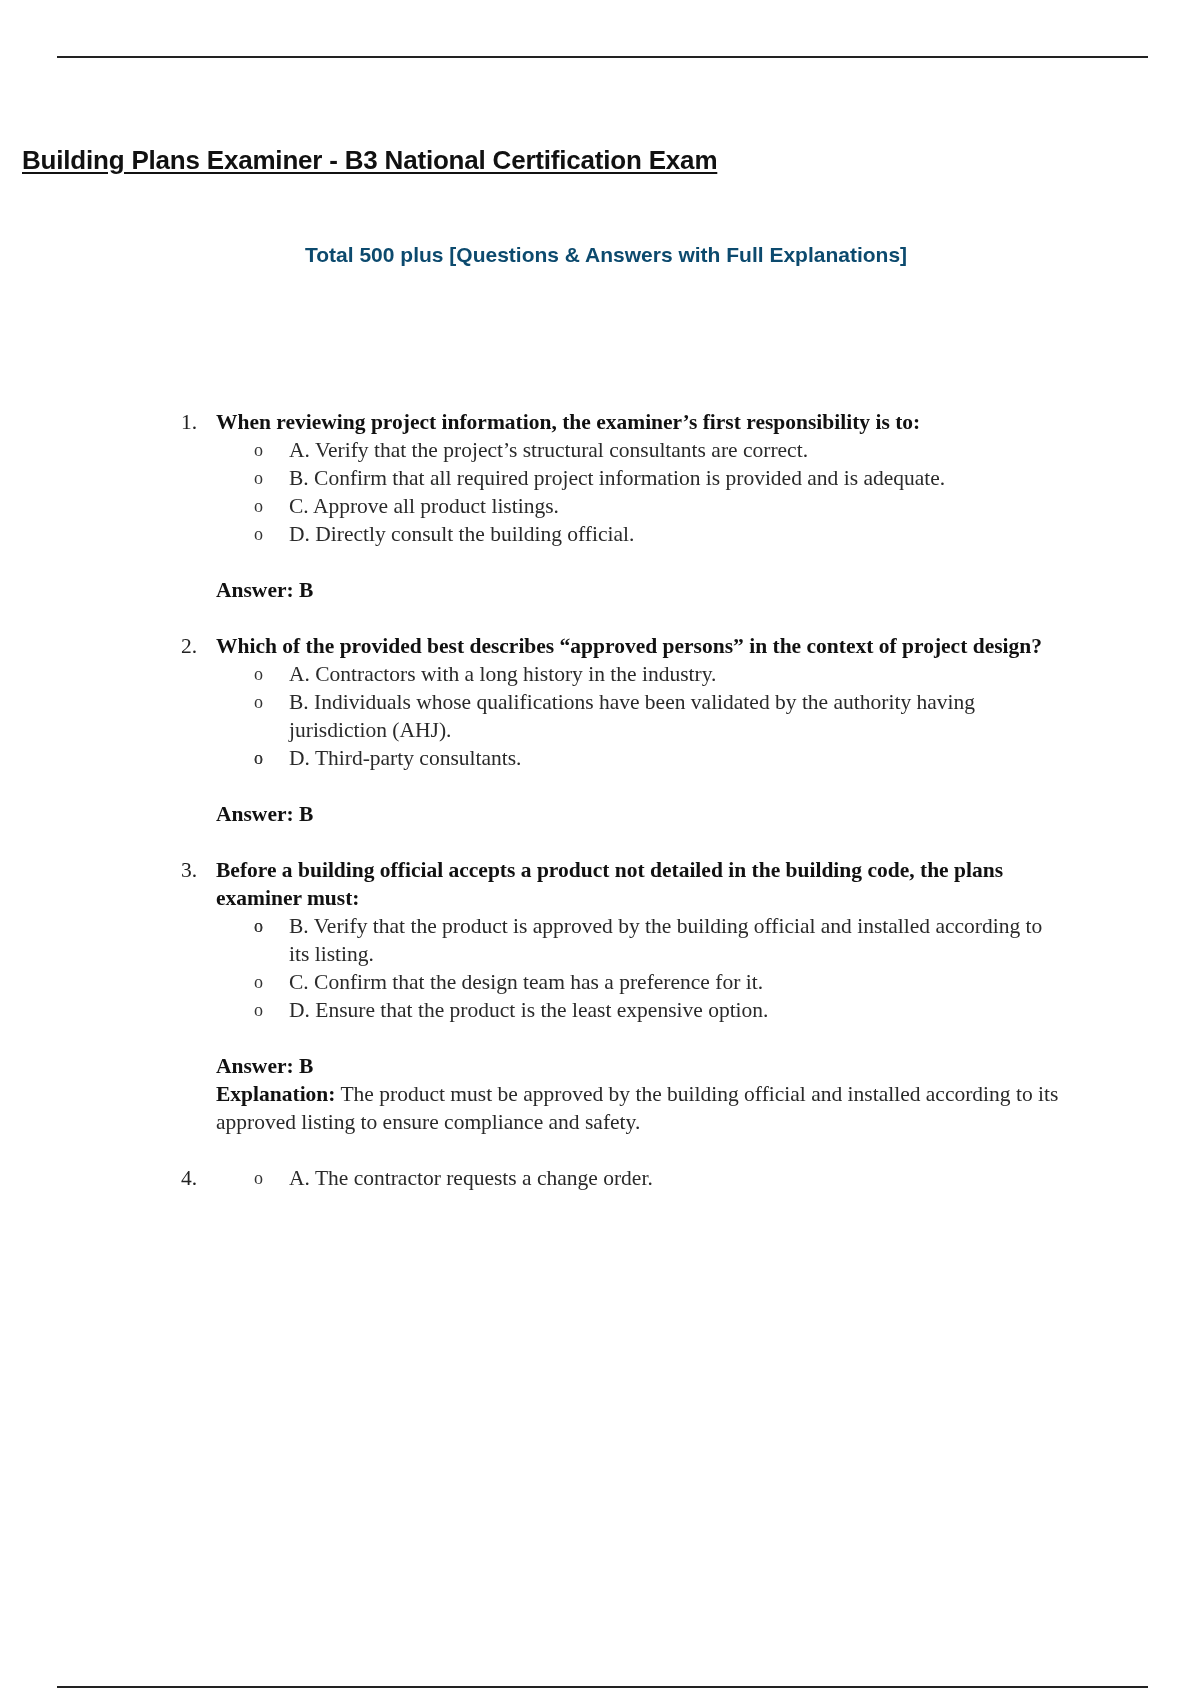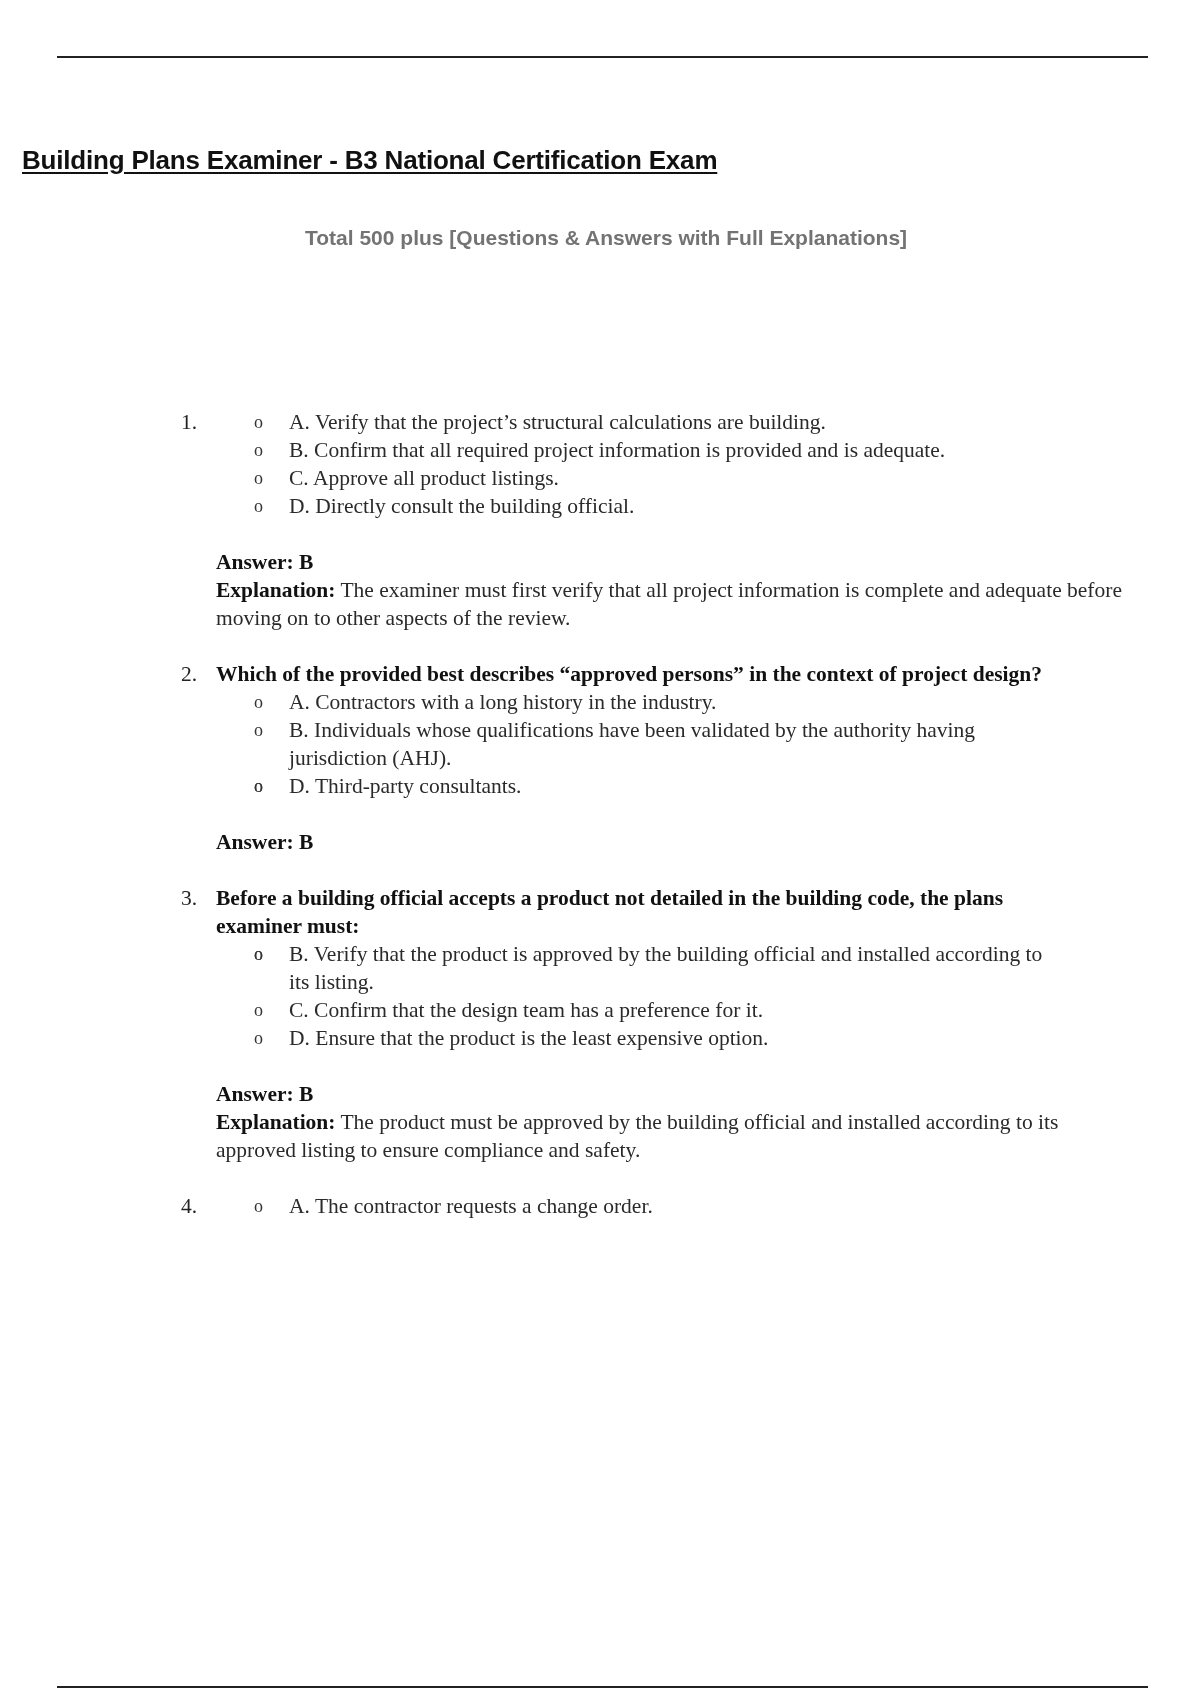--- a/index.html
+++ b/index.html
@@ -8,23 +8,23 @@
   .rule.top { top: 56px; }
   .rule.bottom { top: 1686px; }
   .title {
     position: absolute; top: 145px; left: 0; width: 1200px; text-align: left;
     font-family: "Liberation Sans", sans-serif; font-weight: bold; font-size: 26px;
     text-decoration: underline; text-underline-offset: 3px; color: #111;
     letter-spacing: -0.2px;
     margin-left: 22px;
   }
   .subtitle {
-    position: absolute; top: 226px; left: 305px;
+    position: absolute; top: 243px; left: 305px;
     font-family: "Liberation Sans", sans-serif; font-weight: bold; font-size: 21px;
-    color: #737373;
+    color: #0c4a6e;
   }
   .content {
     position: absolute; top: 408px; left: 0; width: 1200px;
     font-family: "Liberation Serif", serif; font-size: 21.5px; line-height: 28px;
   }
   .q { position: relative; margin-bottom: 28px; }
   .q-head { position: relative; padding-left: 216px; padding-right: 120px; font-weight: bold; color: #111; }
   .q-num { position: absolute; left: 181px; top: 0; font-weight: normal; color: #222; }
   .opts { margin: 0; padding: 0; list-style: none; }
   .opt { position: relative; padding-left: 289px; padding-right: 150px; color: #2a2a2a; }
@@ -38,30 +38,30 @@
 <div class="rule top"></div>
 
 <div class="title">Building Plans Examiner - B3 National Certification Exam</div>
 <div class="subtitle">Total 500 plus [Questions &amp; Answers with Full Explanations]</div>
 
 <div class="content">
 
   <div class="q">
     <div class="q-head">
       <span class="q-num">1.</span>
+      <span>When reviewing project information, the examiner’s first responsibility is to:</span>
     </div>
     <ul class="opts">
-      <li class="opt"><span class="bullet">o</span><span>A. Verify that the project’s structural calculations are building.</span></li>
+      <li class="opt"><span class="bullet">o</span><span>A. Verify that the project’s structural consultants are correct.</span></li>
       <li class="opt"><span class="bullet">o</span><span>B. Confirm that all required project information is provided and is adequate.</span></li>
       <li class="opt"><span class="bullet">o</span><span>C. Approve all product listings.</span></li>
       <li class="opt"><span class="bullet">o</span><span>D. Directly consult the building official.</span></li>
     </ul>
     <div class="ans">
       <div><b>Answer:</b> <b>B</b></div>
-      <div><b>Explanation:</b> <span>The examiner must first verify that all project information is complete and adequate before moving on to other aspects of the review.</span></div>
     </div>
   </div>
 
   <div class="q">
     <div class="q-head">
       <span class="q-num">2.</span>
       <span>Which of the provided best describes “approved persons” in the context of project design?</span>
     </div>
     <ul class="opts">
       <li class="opt"><span class="bullet">o</span><span>A. Contractors with a long history in the industry.</span></li>

